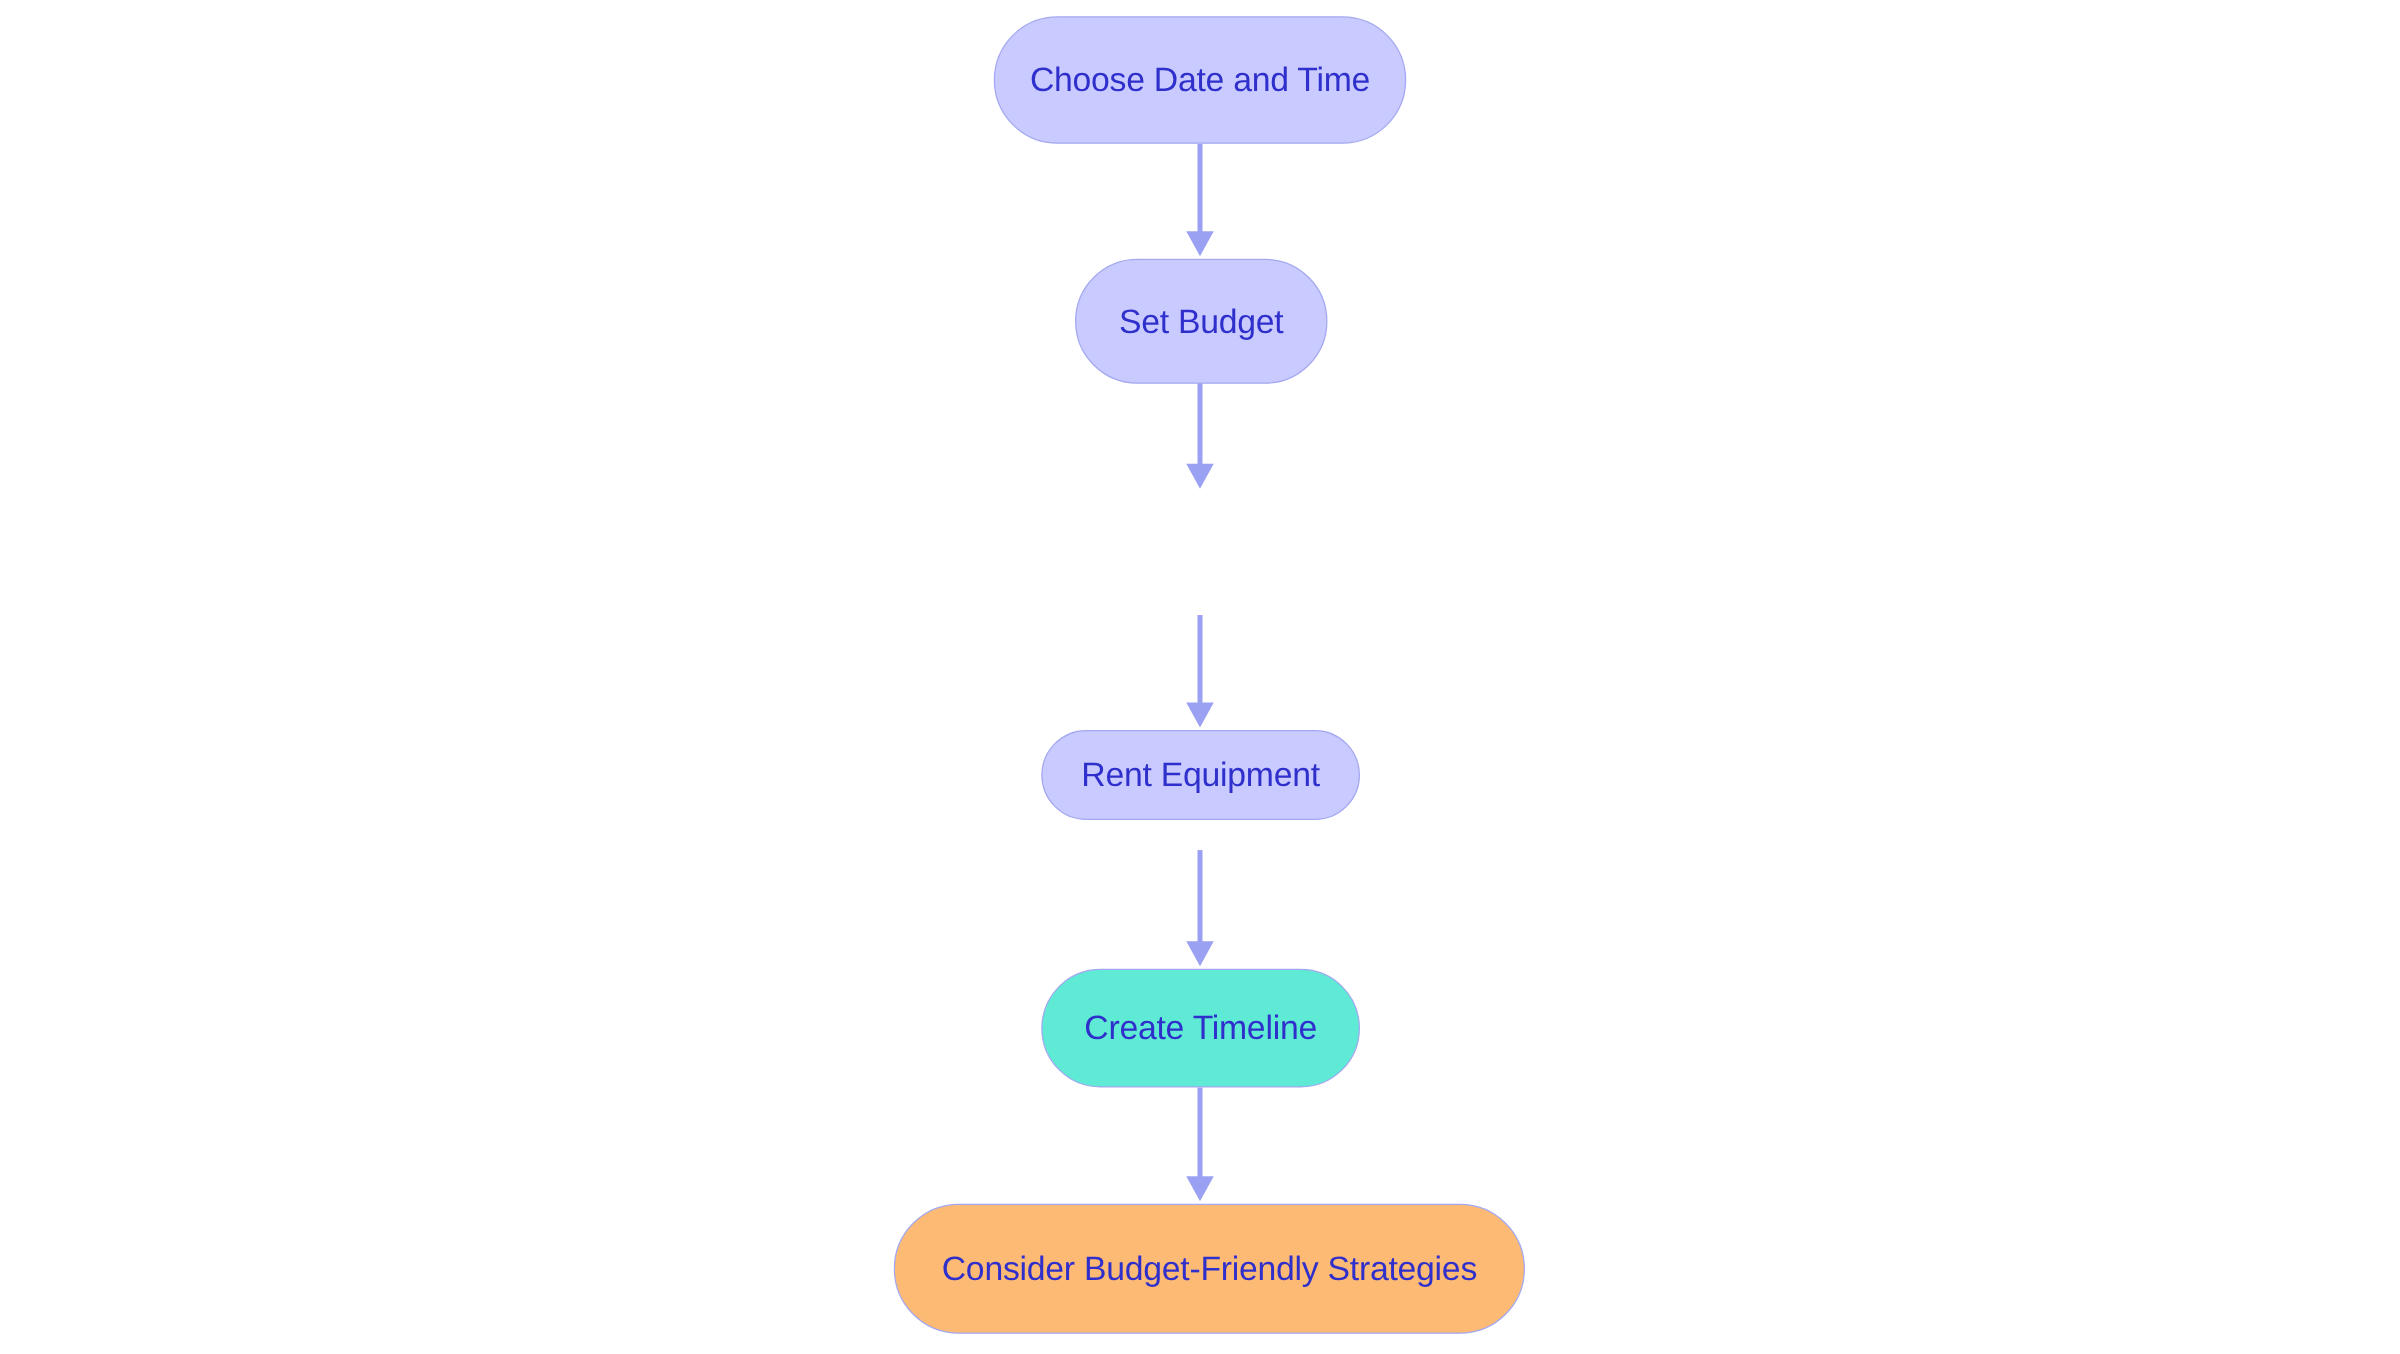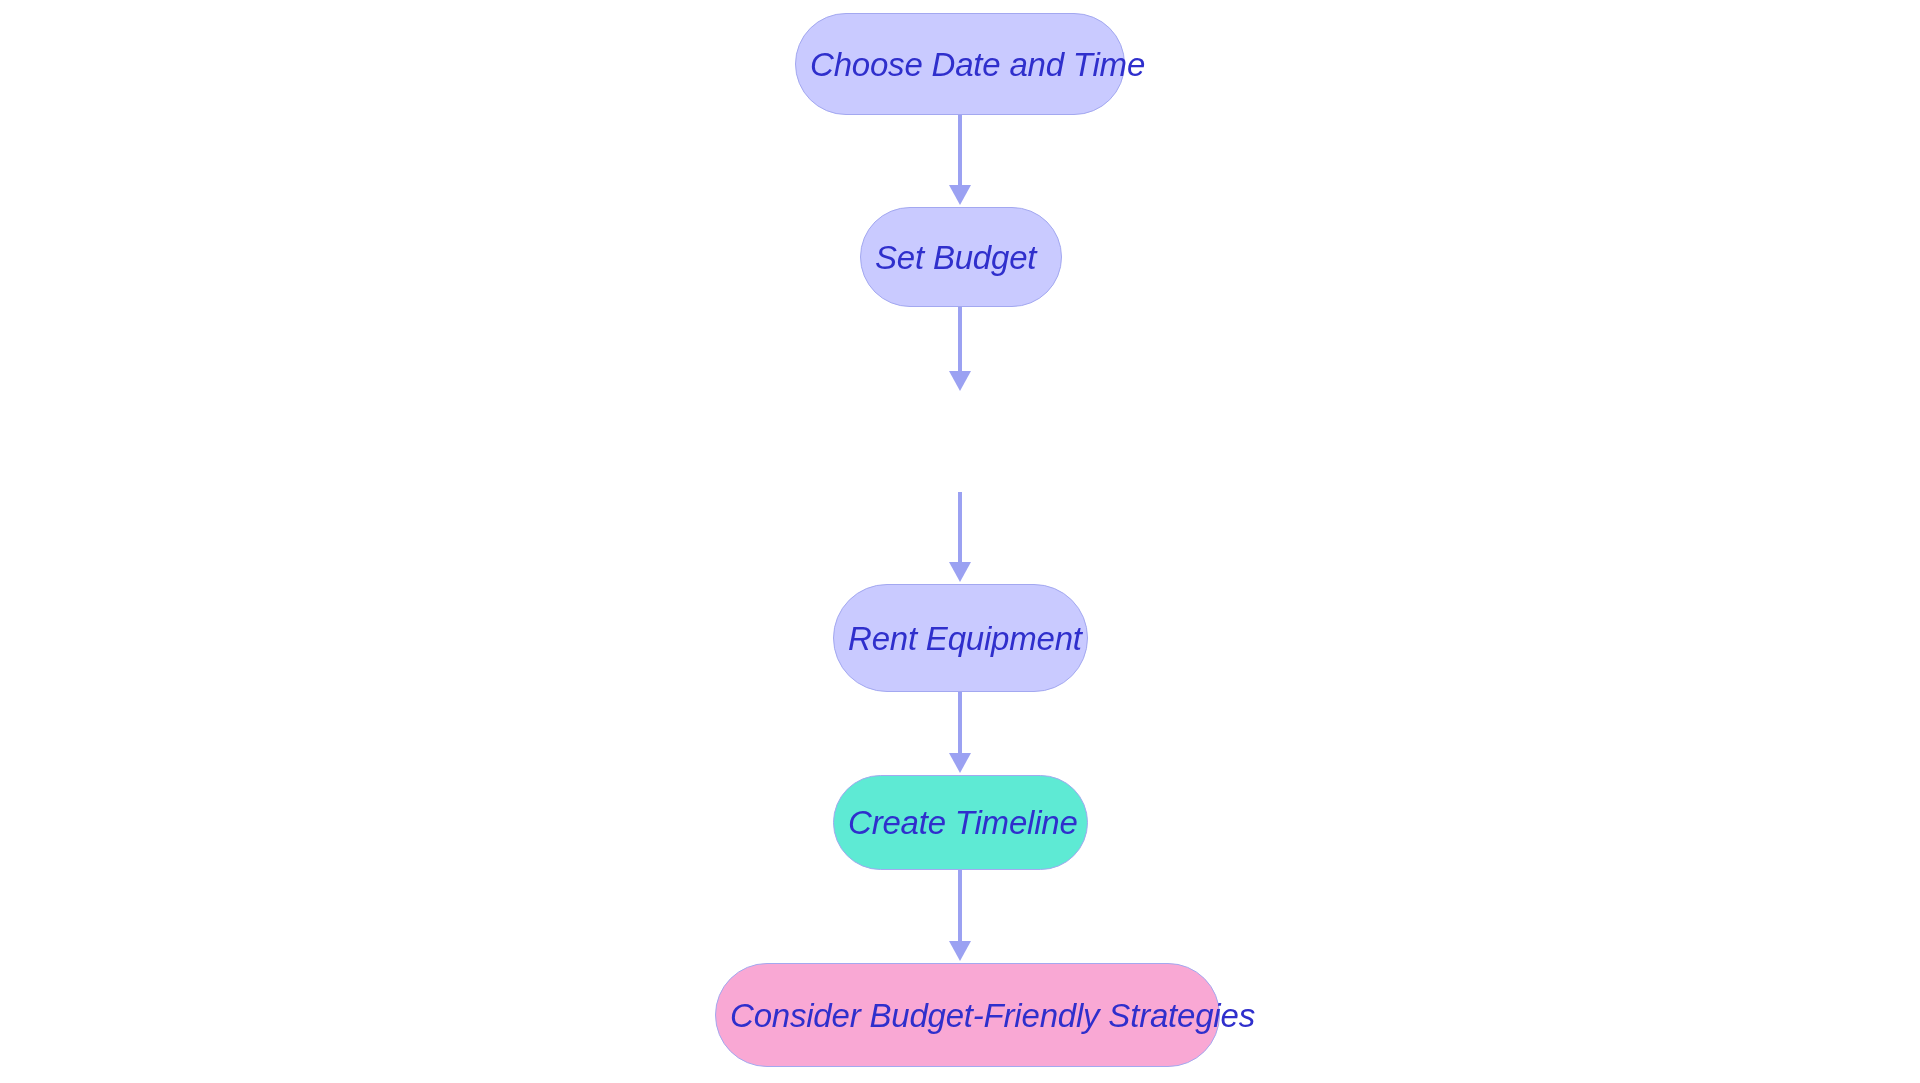--- a/index.html
+++ b/index.html
@@ -24,30 +24,30 @@
     top: 0;
     width: 1920px;
     height: 1083px;
     pointer-events: none;
   }
   .node {
     position: absolute;
     box-sizing: border-box;
     display: flex;
     align-items: center;
+    justify-content: center;
     background: #c9caff;
     border: 1.6px solid #a3a8f0;
     border-radius: 999px;
     color: #2f2fcc;
-    font-size: 33px;
+    font-size: 27px;
     font-weight: 400;
     letter-spacing: -0.2px;
     white-space: nowrap;
     line-height: 1;
-    font-style: italic;
   }
   .node-label {
     color: #2f2fcc;
     padding: 0 14px;
   }
 </style>
 </head>
 <body>
 
 <div id="canvas">
@@ -77,25 +77,25 @@
 
   <div class="node" style="left: 795px; top: 13px; width: 330px; height: 102px; background: rgb(201, 202, 255); border-color: rgb(163, 168, 240); color: rgb(47, 47, 204);">
     <span class="node-label">Choose Date and Time</span>
   </div>
 
   <div class="node" style="left: 860px; top: 207px; width: 202px; height: 100px; background: rgb(201, 202, 255); border-color: rgb(163, 168, 240); color: rgb(47, 47, 204);">
     <span class="node-label">Set Budget</span>
   </div>
 
 
-  <div class="node" style="left: 833px; top: 584px; width: 255px; height: 108px; background: rgb(201, 202, 255); border-color: rgb(163, 168, 240); color: rgb(47, 47, 204);">
+  <div class="node" style="left: 833px; top: 584px; width: 255px; height: 72px; background: rgb(201, 202, 255); border-color: rgb(163, 168, 240); color: rgb(47, 47, 204);">
     <span class="node-label">Rent Equipment</span>
   </div>
 
   <div class="node" style="left: 833px; top: 775px; width: 255px; height: 95px; background: #5eead4; border-color: rgb(163, 168, 240); color: rgb(47, 47, 204);">
     <span class="node-label">Create Timeline</span>
   </div>
 
-  <div class="node" style="left: 715px; top: 963px; width: 505px; height: 104px; background: #f9a8d4; border-color: rgb(163, 168, 240); color: rgb(47, 47, 204);">
+  <div class="node" style="left: 715px; top: 963px; width: 505px; height: 104px; background: #fdba74; border-color: rgb(163, 168, 240); color: rgb(47, 47, 204);">
     <span class="node-label">Consider Budget-Friendly Strategies</span>
   </div>
 
 </div>
 
 </body></html>

